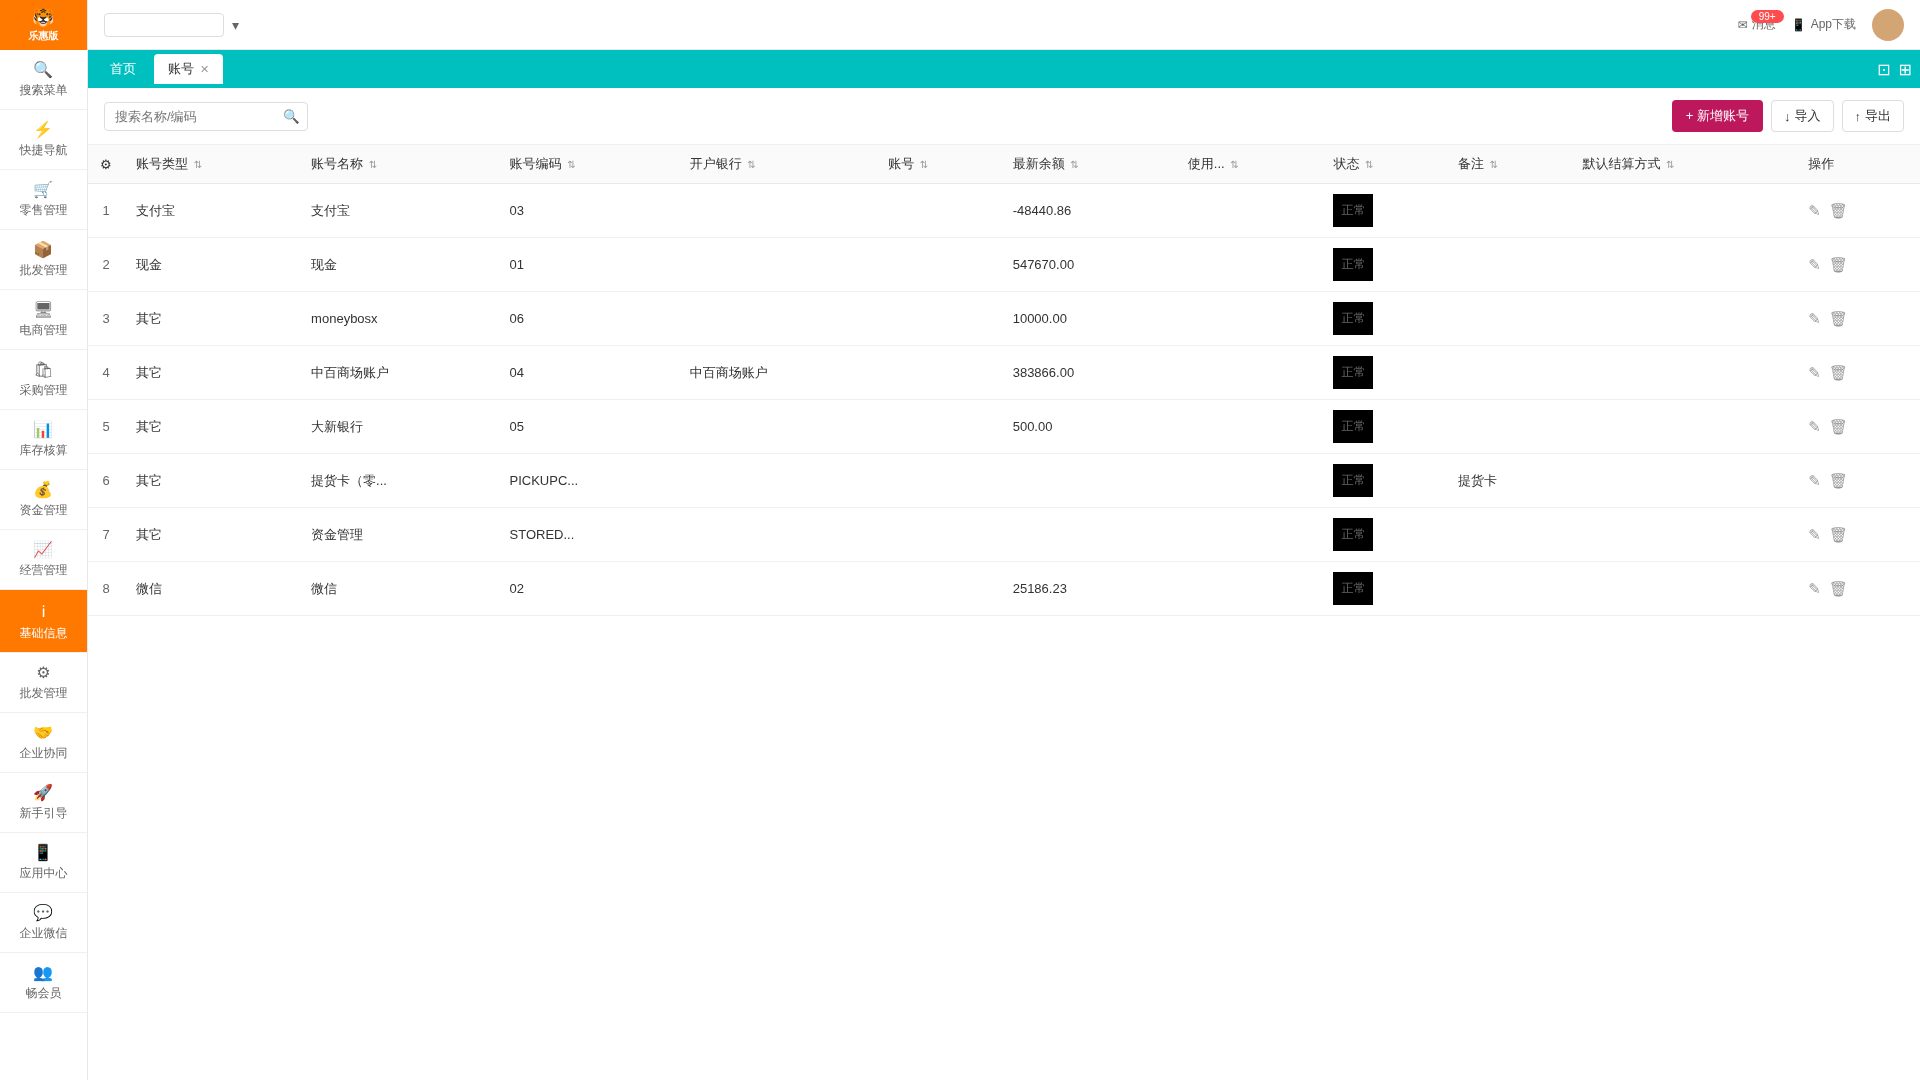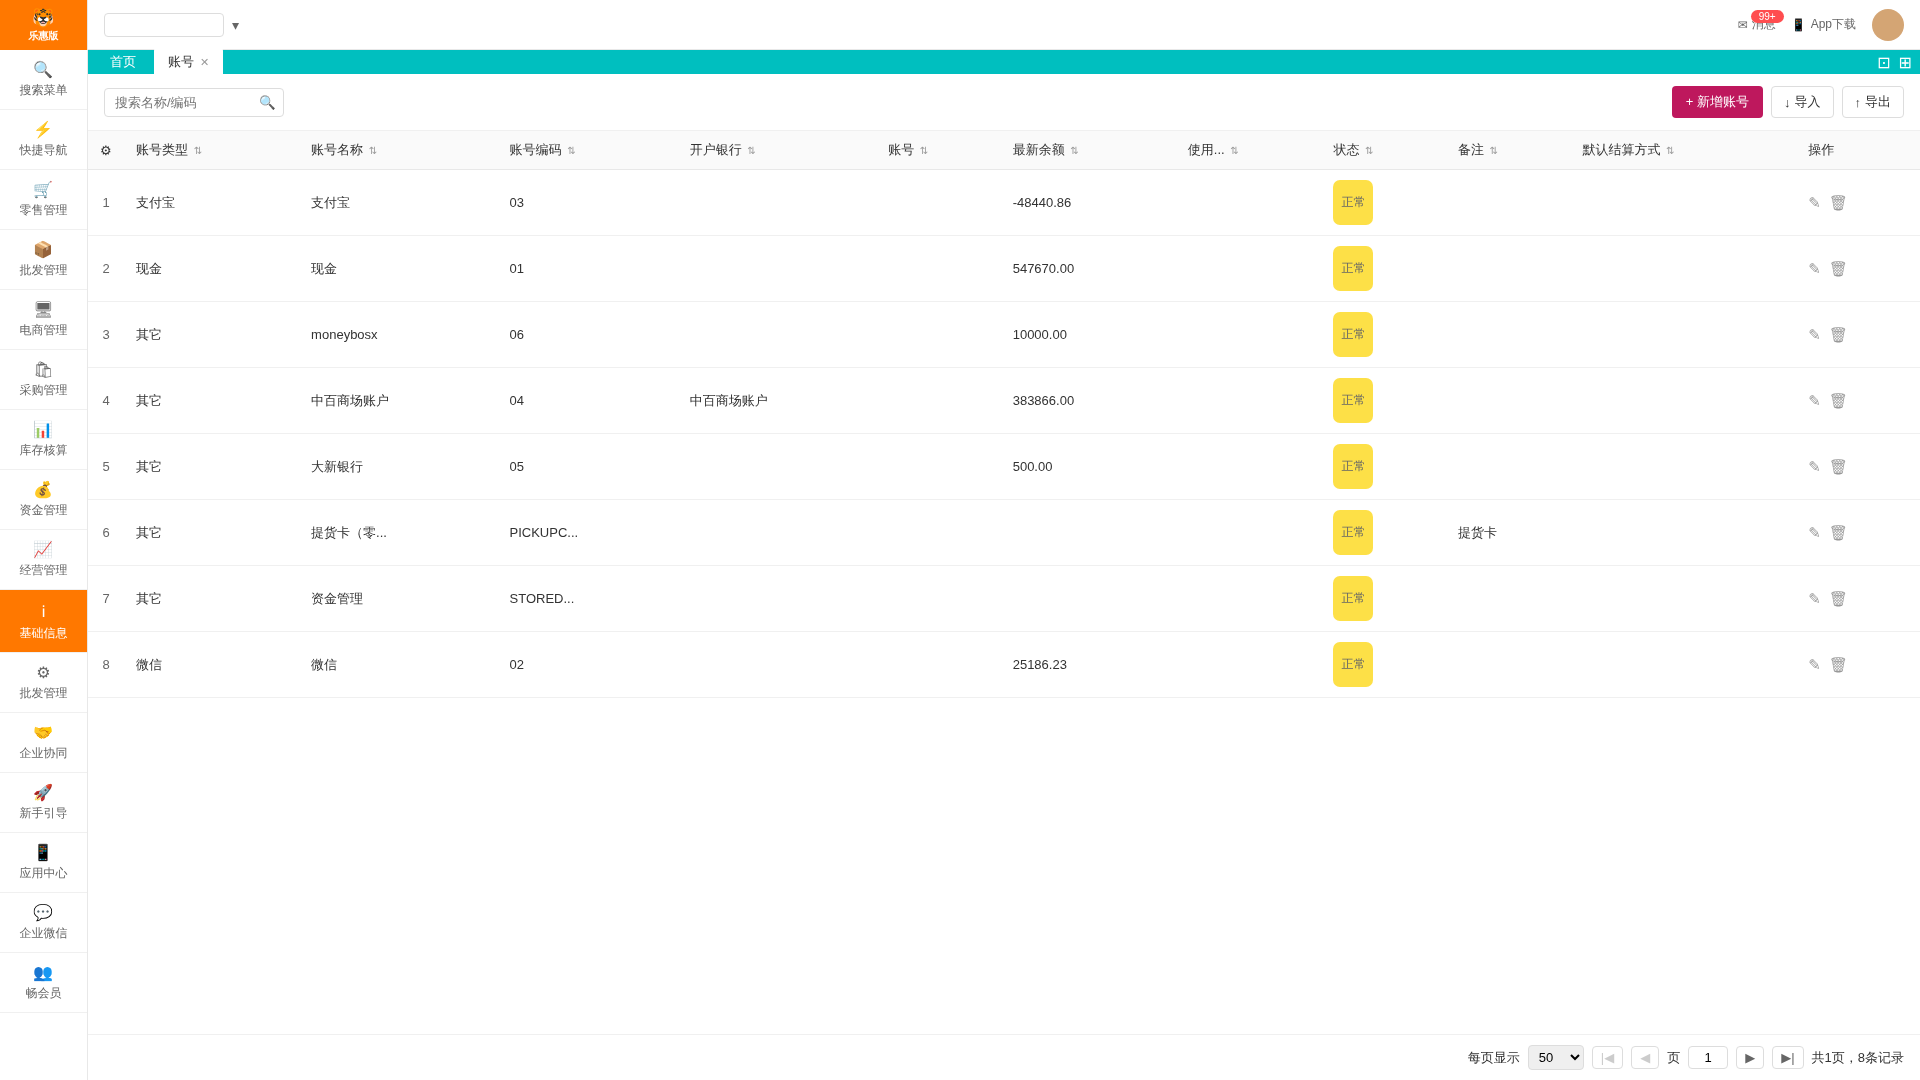--- a/index.html
+++ b/index.html
@@ -101,21 +101,21 @@
     }
     .app-download { display: flex; align-items: center; gap: 4px; cursor: pointer; color: #666; font-size: 12px; }
     .avatar { width: 32px; height: 32px; border-radius: 50%; background: #d4a574; cursor: pointer; }
 
     
     .tab-bar {
       background: #00bfbf;
       display: flex;
       align-items: center;
       padding: 0 8px;
-      height: 24px;
+      height: 38px;
       flex-shrink: 0;
     }
     .tab-item {
       display: flex;
       align-items: center;
       gap: 6px;
       padding: 6px 14px;
       cursor: pointer;
       color: #fff;
       font-size: 13px;
@@ -149,21 +149,21 @@
     .search-input-wrap {
       position: relative;
       display: flex;
       align-items: center;
     }
     .search-input {
       border: 1px solid #ddd;
       border-radius: 4px;
       padding: 6px 30px 6px 10px;
       font-size: 13px;
-      width: 180px;
+      width: 204px;
       outline: none;
     }
     .search-icon-btn {
       position: absolute;
       right: 8px;
       background: none;
       border: none;
       cursor: pointer;
       color: #999;
     }
@@ -212,24 +212,24 @@
     thead th .sort-icon { color: #999; font-size: 10px; margin-left: 2px; }
     tbody tr { border-bottom: 1px solid #f0f0f0; }
     tbody td {
       padding: 10px 12px;
       color: #333;
       white-space: nowrap;
     }
     .td-num { color: #666; text-align: center; }
     .status-badge {
       display: inline-block;
-      background: #fde047;
+      background: #000000;
       color: #666;
-      border-radius: 7px;
-      padding: 14px 8px;
+      border-radius: 0;
+      padding: 8px 8px;
       font-size: 12px;
     }
     .action-btns { display: flex; gap: 8px; align-items: center; }
     .action-btn { background: none; border: none; cursor: pointer; color: #999; font-size: 15px; }
 
     
     .pagination {
       display: flex;
       align-items: center;
       justify-content: flex-end;
@@ -570,30 +570,15 @@
         <div class="action-btns">
           <button class="action-btn">✎</button>
           <button class="action-btn">🗑</button>
         </div>
       </td>
     </tr>
           </tbody>
       </table>
     </div>
 
-    <div class="pagination">
-      <span>每页显示</span>
-      <select class="page-size-select">
-        <option value="50">50</option>
-        <option value="20">20</option>
-        <option value="100">100</option>
-      </select>
-      <button class="page-nav-btn" disabled="">|◀</button>
-      <button class="page-nav-btn" disabled="">◀</button>
-      <span>页</span>
-      <input class="page-input" type="text" value="1" style="">
-      <button class="page-nav-btn">▶</button>
-      <button class="page-nav-btn">▶|</button>
-      <span>共1页，8条记录</span>
-    </div>
 
   </div>
 </div>
 
 </body></html>

